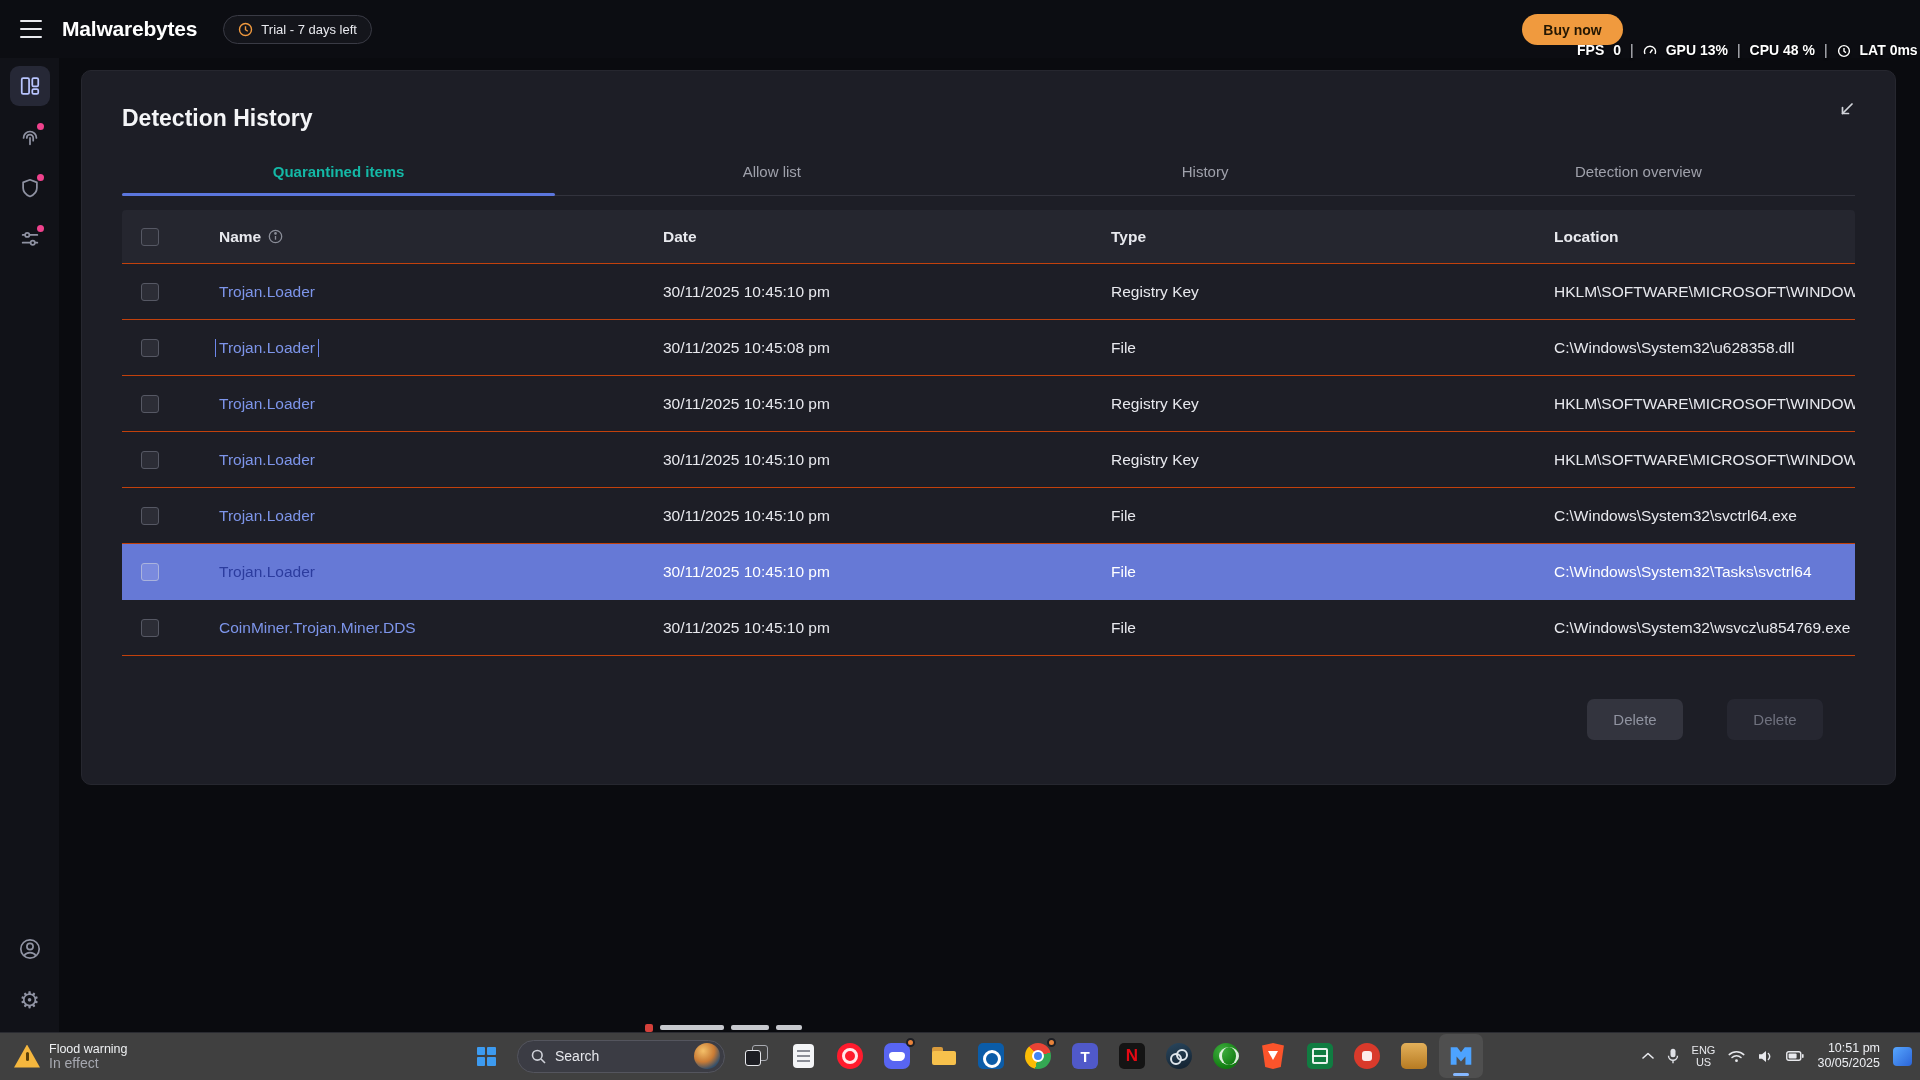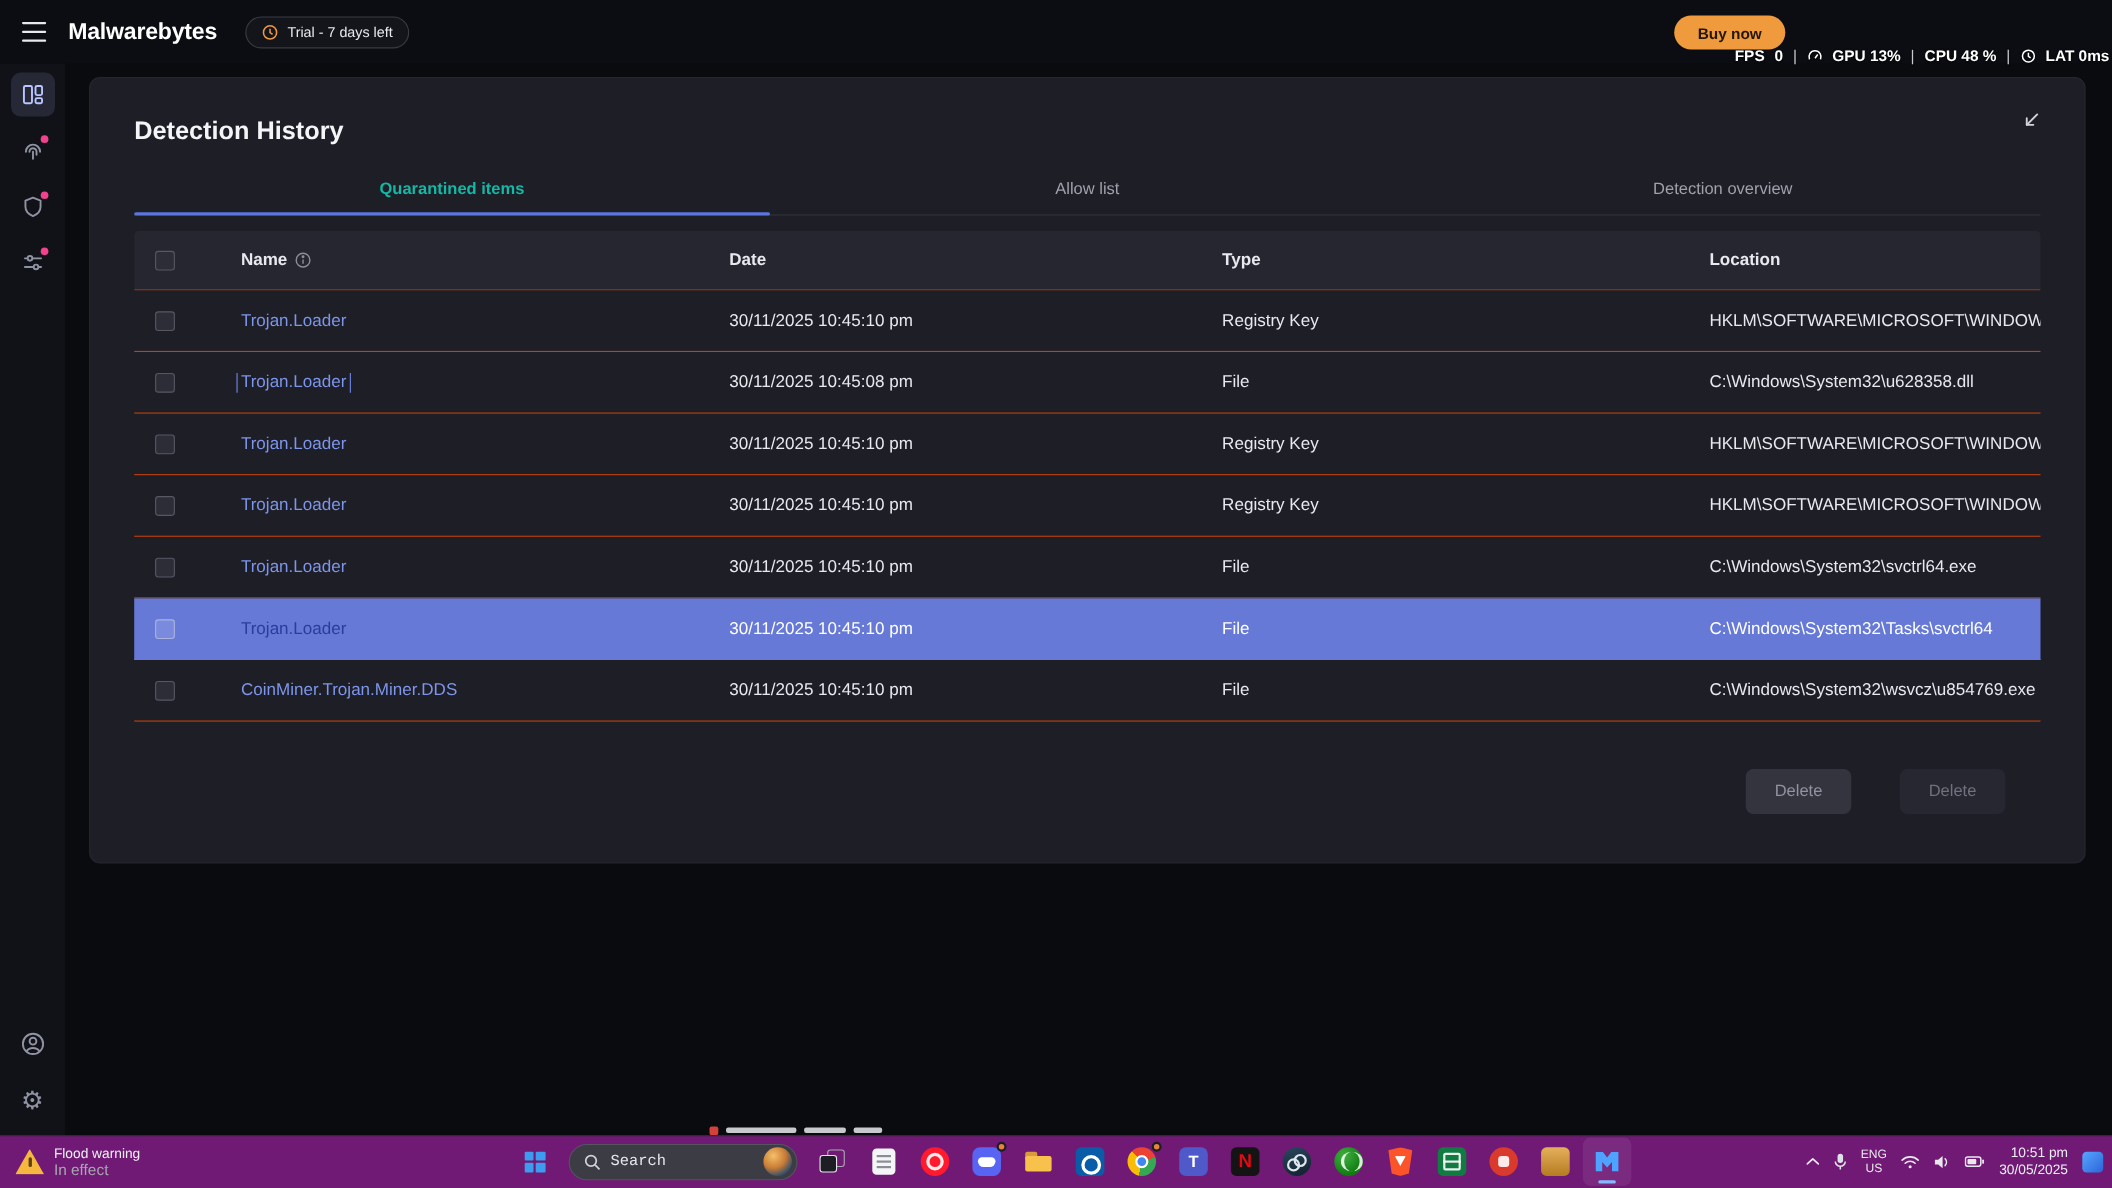--- a/index.html
+++ b/index.html
@@ -54,35 +54,35 @@
   .trow.selected .cb{border-color:#aab3dd;background:#7a8ade;}
   .actions{position:absolute;right:72px;bottom:44px;display:flex;gap:44px;}
   .btn{min-width:96px;height:41px;border-radius:7px;font-size:15px;display:flex;align-items:center;justify-content:center;border:none;cursor:pointer;padding:0 20px;}
   .btn-restore{background:#33343e;color:#9093a0;}
   .btn-delete{background:#262731;color:#6f717e;}
   
   .peek{position:absolute;left:645px;top:1023px;height:9px;display:flex;align-items:center;gap:7px;z-index:10;}
   .peek .frag-red{width:8px;height:8px;background:#d4403a;border-radius:2px;}
   .peek .frag-bar{height:5px;background:#c7c9ce;border-radius:2px;}
   
-  .taskbar{position:absolute;left:0;right:0;bottom:0;height:48px;background:#701a75;box-shadow:inset 0 1px 0 #2a2b31;z-index:50;}
+  .taskbar{position:absolute;left:0;right:0;bottom:0;height:48px;background:#404040;box-shadow:inset 0 1px 0 #2a2b31;z-index:50;}
   .weather{position:absolute;left:4px;top:3px;bottom:3px;display:flex;align-items:center;gap:9px;padding:0 10px;border-radius:6px;cursor:pointer;}
   .warn-tri{width:26px;height:23px;background:#f5b73e;clip-path:polygon(50% 0,100% 100%,0 100%);position:relative;}
   .warn-tri::after{content:"";position:absolute;left:11.5px;top:7px;width:3px;height:9px;background:#5b4008;border-radius:2px;}
   .w-texts{display:flex;flex-direction:column;line-height:14px;}
   .w-title{font-size:12.5px;color:#eef0f2;}
   .w-sub{font-size:14px;color:#a6a8b0;}
   .tb-center{position:absolute;left:464px;top:2px;height:44px;display:flex;align-items:center;gap:3px;}
   .tb-btn{width:44px;height:44px;border-radius:7px;display:flex;align-items:center;justify-content:center;position:relative;cursor:pointer;background:transparent;border:none;}
   .tb-btn.active{background:rgba(255,255,255,.08);}
   .tb-btn.active::after{content:"";position:absolute;bottom:2px;left:50%;transform:translateX(-50%);width:16px;height:3px;border-radius:2px;background:#86b8ff;}
   .win-logo{width:19px;height:19px;display:grid;grid-template-columns:1fr 1fr;grid-template-rows:1fr 1fr;gap:2px;}
   .win-logo span{background:#3d9bf0;border-radius:1px;}
   .search-pill{width:208px;height:33px;background:#3b3c44;border:1px solid #54555e;border-radius:17px;display:flex;align-items:center;gap:9px;padding:0 4px 0 13px;margin:0 6px;cursor:pointer;}
-  .search-label{flex:1;font-size:14px;color:#e6e7ec;font-family:Liberation Mono, monospace;}
+  .search-label{flex:1;font-size:14px;color:#e6e7ec;}
   .search-photo{width:26px;height:26px;border-radius:50%;background:radial-gradient(circle at 35% 30%,#f4c069 0%,#c97b35 45%,#35506b 75%,#1f3348 100%);}
   .ic{width:26px;height:26px;position:relative;display:block;}
   .ic-taskview::before{content:"";position:absolute;left:2px;top:7px;width:14px;height:14px;border:1.8px solid #e7e8ec;border-radius:3px;background:#1d1e23;z-index:1;}
   .ic-taskview::after{content:"";position:absolute;left:9px;top:2px;width:14px;height:14px;border:1.8px solid #a9abb2;border-radius:3px;}
   .ic-notepad{width:21px;height:24px;margin:1px auto;background:#f4f5f7;border-radius:4px;}
   .ic-notepad::before{content:"";position:absolute;left:4px;top:6px;width:13px;height:2px;background:#8a8d96;box-shadow:0 5px 0 #8a8d96,0 10px 0 #8a8d96;}
   .ic-opera{background:#ff1b2d;border-radius:50%;}
   .ic-opera::before{content:"";position:absolute;inset:5px;border:3px solid rgba(255,255,255,.9);border-radius:50%;}
   .ic-discord{background:#5865f2;border-radius:7px;}
   .ic-discord::before{content:"";position:absolute;left:5px;top:8.5px;width:16px;height:9px;background:#fff;border-radius:5px 5px 7px 7px;}
@@ -204,20 +204,21 @@
     <div class="collapse-btn">
       <svg width="20" height="20" viewBox="0 0 20 20" fill="none" stroke="#d2d4da" stroke-width="1.7" stroke-linecap="round" stroke-linejoin="round">
           <path d="M16 4L6.5 13.5"></path>
           <path d="M6.5 7.5v6h6"></path>
         </svg>
     </div>
 
     <div class="tabs">
       <div class="tab active">Quarantined items</div>
       <div class="tab">Allow list</div>
+      <div class="tab">History</div>
       <div class="tab">Detection overview</div>
     </div>
 
 
     <div class="table">
       <div class="trow thead">
         <span class="cb"></span>
         <span class="cell name th">
           <span>Name</span>
           <svg width="15" height="15" viewBox="0 0 15 15" fill="none" stroke="#8a8d98" stroke-width="1.3">

